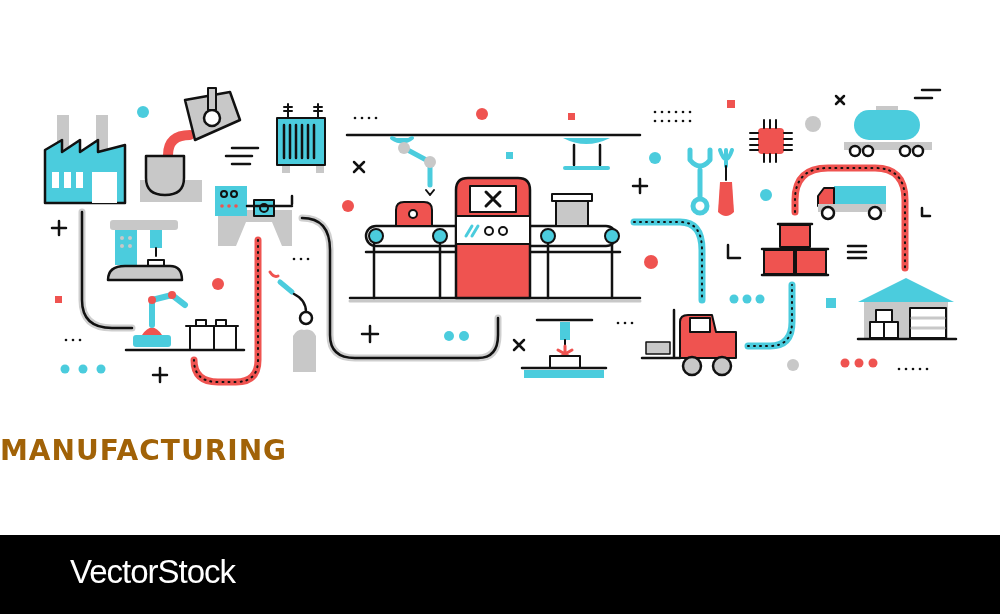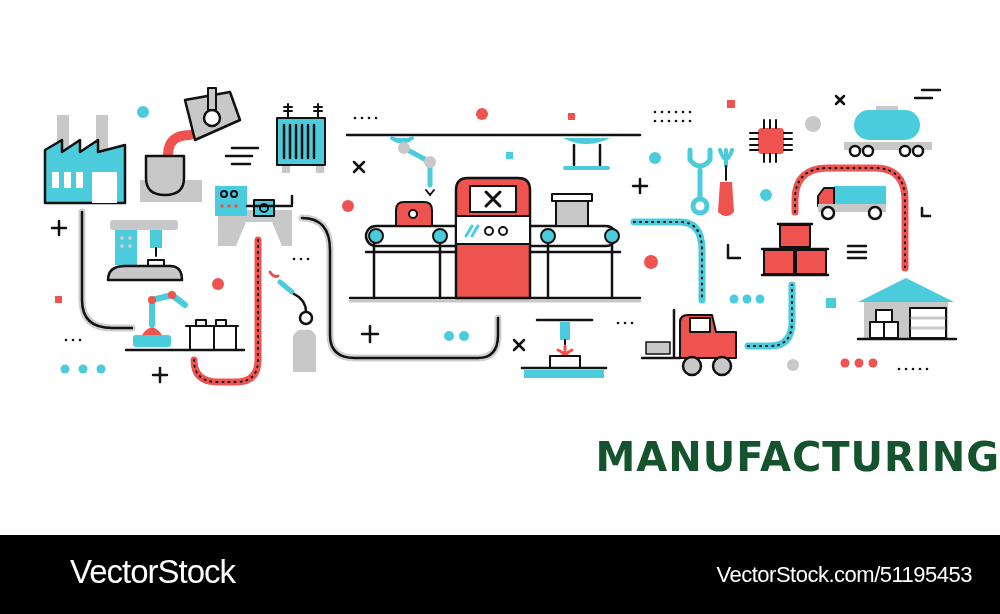--- a/index.html
+++ b/index.html
@@ -1,18 +1,18 @@
 <!DOCTYPE html>
 <html><head>
 <meta charset="utf-8">
 <style>
   html,body{margin:0;padding:0;}
   body{width:1000px;height:614px;background:#ffffff;position:relative;overflow:hidden;font-family:"Liberation Sans",sans-serif;}
   .art{position:absolute;left:0;top:0;width:1000px;height:535px;}
-  .title{position:absolute;left:0;top:434px;width:1000px;text-align:right;font-family:"DejaVu Sans",sans-serif;font-size:40px;font-weight:600;color:#14532d;letter-spacing:1px;}
+  .title{position:absolute;left:0;top:434px;width:1000px;text-align:left;font-family:"DejaVu Sans",sans-serif;font-size:28px;font-weight:600;color:#a16207;letter-spacing:1px;}
   .footer{position:absolute;left:0;top:535px;width:1000px;height:79px;background:#000;}
   .brand{position:absolute;left:26px;top:18px;color:#fff;font-family:"Liberation Sans",sans-serif;font-size:33px;letter-spacing:-1px;margin-left:44px;}
   .ref{position:absolute;right:28px;top:27px;color:#fff;font-family:"Liberation Sans",sans-serif;font-size:22px;letter-spacing:-0.5px;}
 </style>
 </head>
 <body>
 
 <svg class="art" viewBox="0 0 1000 535" xmlns="http://www.w3.org/2000/svg" fill="none" stroke-linecap="round" stroke-linejoin="round">
 
   <g>
@@ -281,14 +281,13 @@
         <circle cx="920" cy="369" r="1.3"></circle>
         <circle cx="927" cy="369" r="1.3"></circle>
     </g>
   </g>
 </svg>
 
 <div class="title">MANUFACTURING</div>
 
 <div class="footer">
   <div class="brand">VectorStock</div>
-  <div class="ref">VectorStock.com/51195453</div>
 </div>
 
 </body></html>

